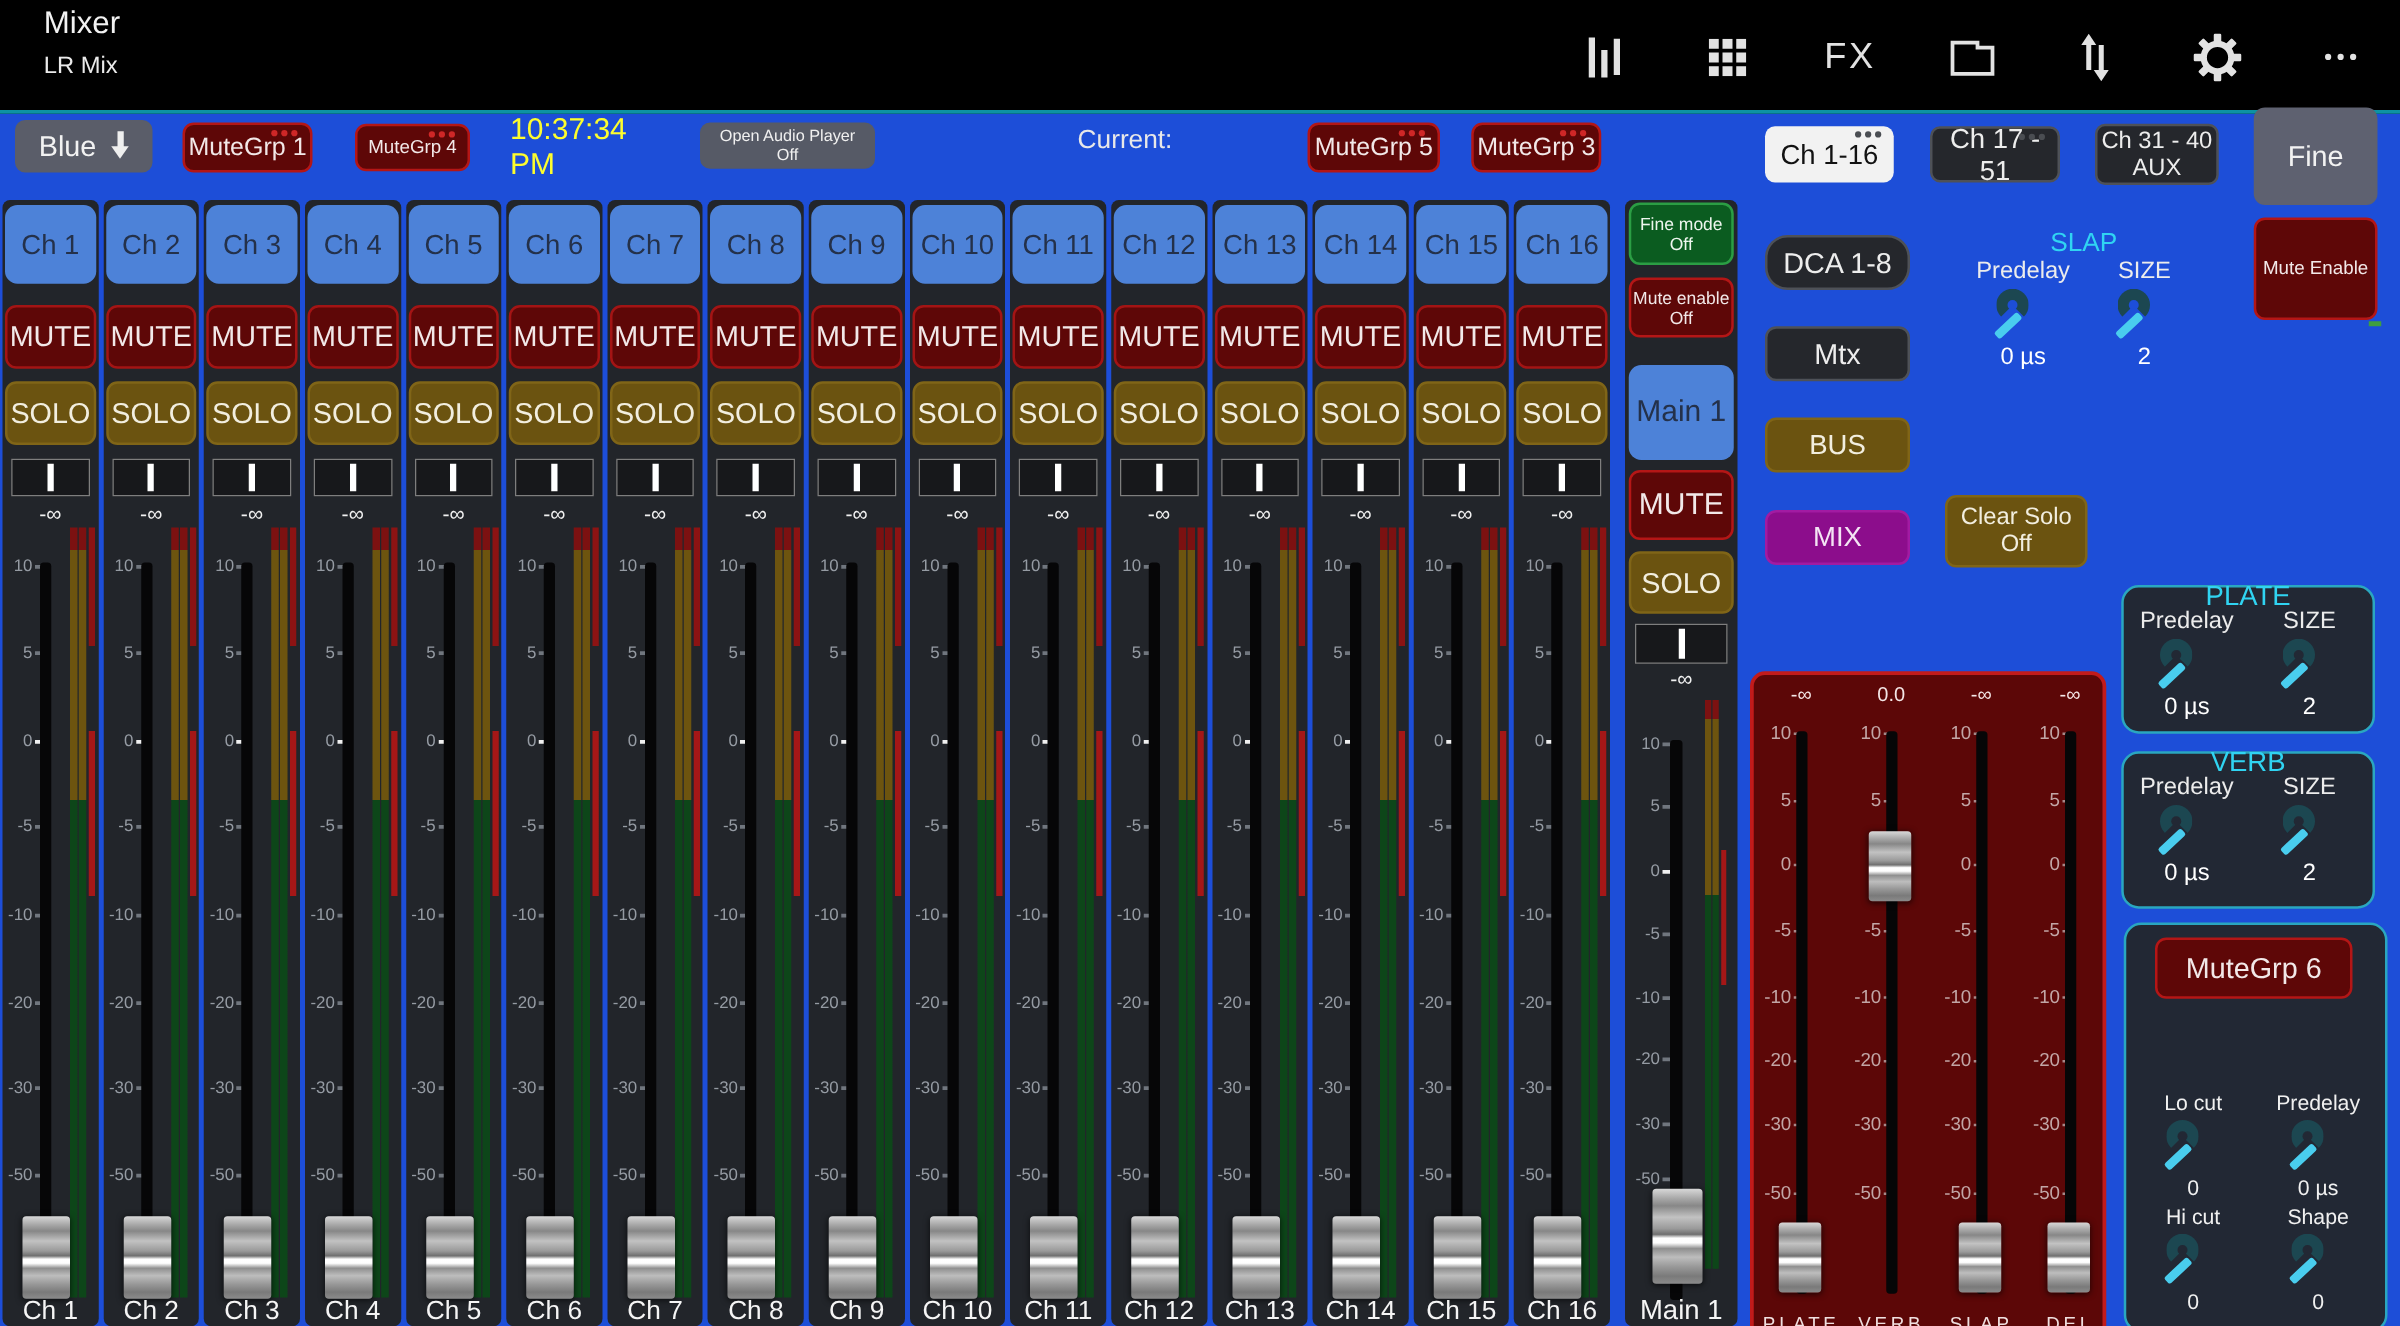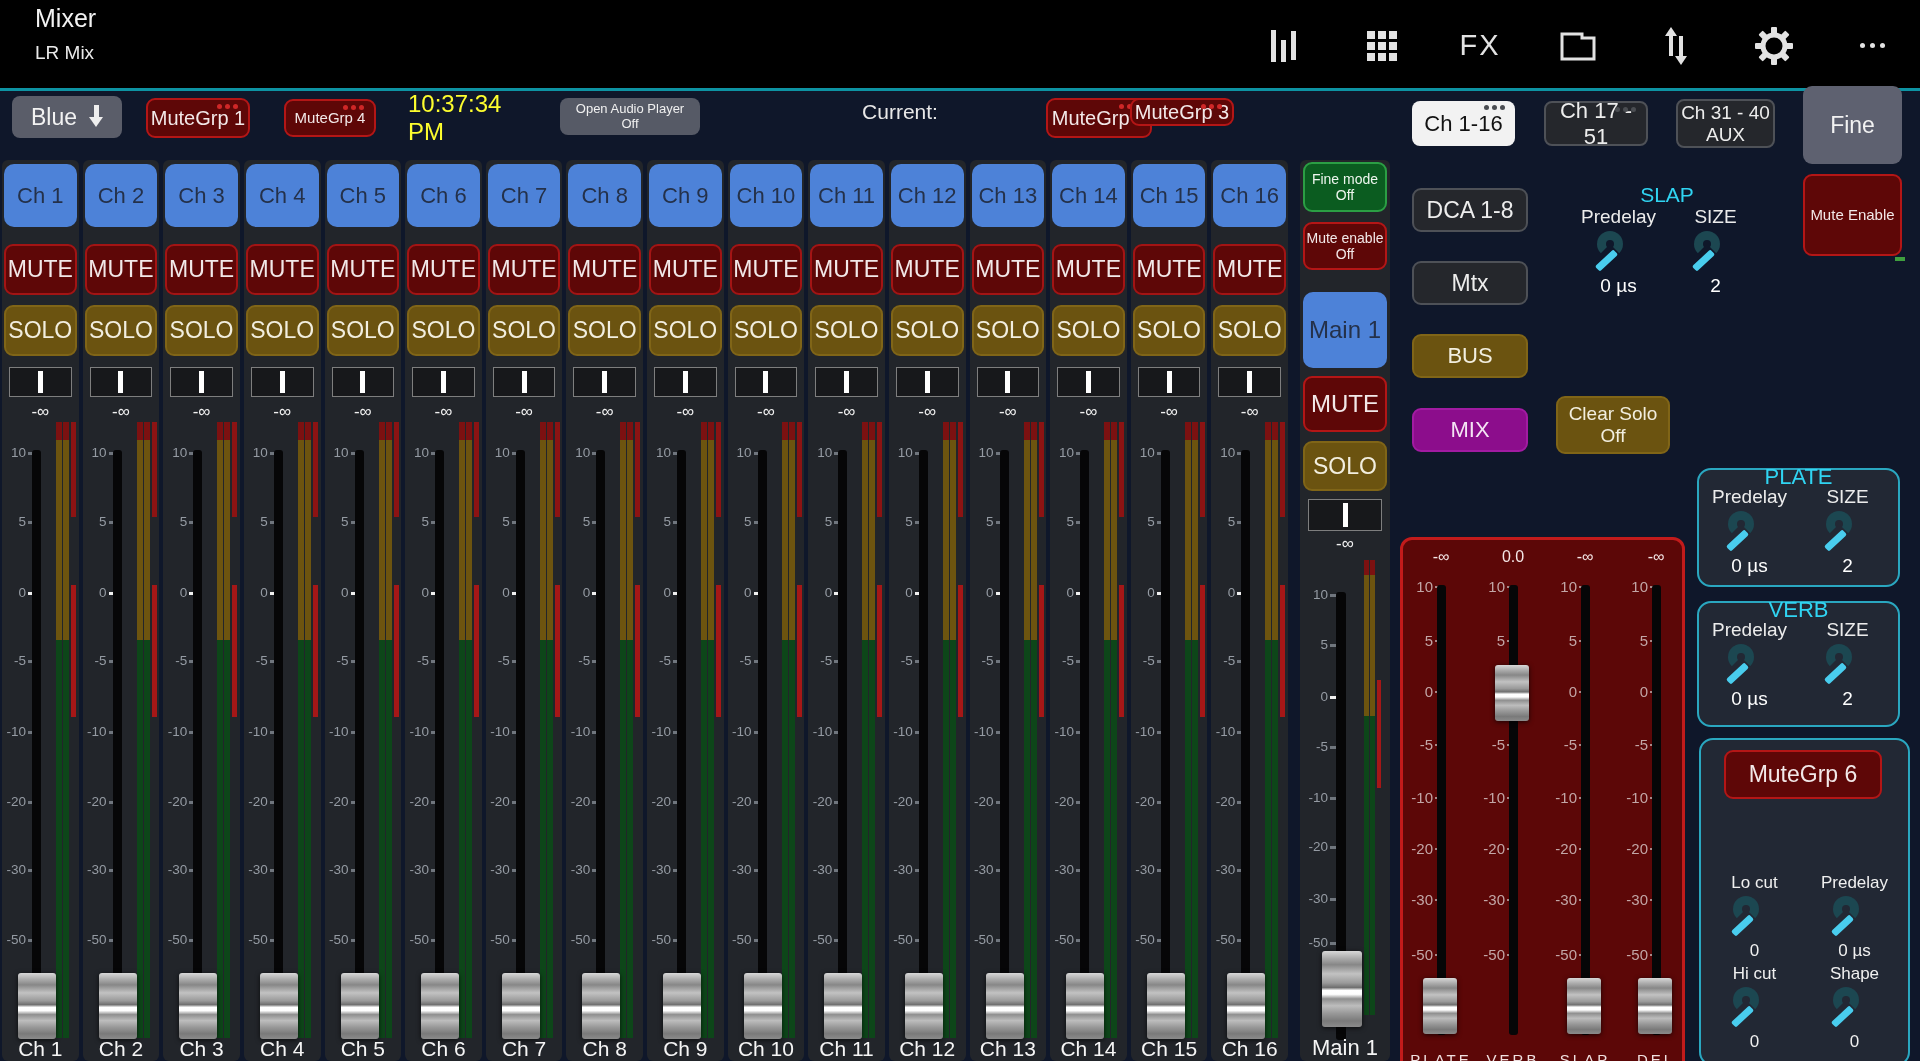--- a/index.html
+++ b/index.html
@@ -1,17 +1,17 @@
 <!DOCTYPE html>
 <html><head>
 <meta charset="utf-8">
 <style>
   html,body{margin:0;padding:0;background:#000;}
   *{box-sizing:border-box;font-family:"Liberation Sans",sans-serif;}
-  #app{position:relative;width:1920px;height:1061px;background:#0f172a;overflow:hidden;}
+  #app{position:relative;width:1920px;height:1061px;background:#1d4ed8;overflow:hidden;}
 
   
   #header{position:absolute;left:0;top:0;width:1920px;height:91px;background:#000;border-bottom:3px solid #0d93a3;}
   #app-title{position:absolute;left:35px;top:4px;font-size:25px;color:#f2f2f2;}
   #app-subtitle{position:absolute;left:35px;top:42px;font-size:19px;color:#eaeaea;}
   #hicons{position:absolute;right:28px;top:0;height:91px;display:flex;align-items:center;gap:58px;}
   .hicon{width:40px;height:40px;display:flex;align-items:center;justify-content:center;color:#e2e2e2;}
   .hicon svg{display:block;}
   .fxtext{font-size:29px;letter-spacing:2px;color:#e2e2e2;}
   .dots3{width:5px;height:5px;border-radius:50%;background:#e2e2e2;box-shadow:-10px 0 0 #e2e2e2,10px 0 0 #e2e2e2;}
@@ -34,32 +34,32 @@
   #btn-layer{left:12px;top:96px;width:110px;height:42px;flex-direction:row;gap:12px;font-size:23px;border-radius:8px;}
   .dn-arrow{display:inline-block;position:relative;width:14px;height:24px;}
   .dn-arrow i{position:absolute;left:5px;top:0;width:5px;height:13px;background:#efefef;}
   .dn-arrow b{position:absolute;left:0;top:12px;width:0;height:0;border-left:7px solid transparent;border-right:7px solid transparent;border-top:10px solid #efefef;}
   #grp1{left:146px;top:98px;width:104px;height:40px;font-size:20px;}
   #grp4{left:284px;top:99px;width:92px;height:38px;font-size:15px;}
   #clock{position:absolute;left:408px;top:100px;width:124px;height:36px;font-size:24px;color:#fdfd2e;display:flex;align-items:center;}
   #audio-player{left:560px;top:98px;width:140px;height:37px;font-size:13px;border-radius:8px;background:#565a66;}
   #current-label{position:absolute;left:830px;top:96px;width:140px;height:32px;font-size:21px;color:#e8e8e8;display:flex;align-items:center;justify-content:center;}
   #grp2{left:1046px;top:98px;width:106px;height:40px;font-size:20px;}
-  #grp3{left:1130px;top:98px;width:104px;height:28px;font-size:20px;}
+  #grp3{left:1177px;top:98px;width:104px;height:40px;font-size:20px;}
 
   
   #tab1{left:1412px;top:101px;width:103px;height:45px;font-size:22px;border-radius:8px;}
   #tab2{left:1544px;top:101px;width:104px;height:45px;font-size:22px;border-radius:8px;}
   #tab3{left:1676px;top:99px;width:99px;height:49px;font-size:19px;border-radius:8px;}
   #btn-fine{left:1803px;top:86px;width:99px;height:78px;font-size:23px;background:#5e6170;}
   #btn-mute-enable{left:1803px;top:174px;width:99px;height:82px;font-size:15px;}
   #green-tick{position:absolute;left:1895px;top:257px;width:10px;height:4px;background:#3f9f3f;}
 
   
-  #btn-dca{left:1412px;top:188px;width:116px;height:44px;font-size:23px;}
+  #btn-dca{left:1412px;top:188px;width:116px;height:44px;font-size:23px;border-radius:18px;}
   #btn-mtx{left:1412px;top:261px;width:116px;height:44px;font-size:23px;}
   #btn-bus{left:1412px;top:334px;width:116px;height:44px;font-size:22px;}
   #btn-mix{left:1412px;top:408px;width:116px;height:44px;font-size:22px;}
   #btn-clearsolo{left:1556px;top:396px;width:114px;height:58px;font-size:19px;}
   #btn-sof{left:1410px;top:494px;width:264px;height:36px;font-size:20px;border-radius:6px;}
 
   
   .param{display:flex;flex-direction:column;align-items:center;width:93px;}
   .plabel{font-size:19px;color:#ececec;height:22px;line-height:22px;white-space:nowrap;}
   .pvalue{font-size:19px;color:#fff;height:22px;line-height:22px;white-space:nowrap;}

